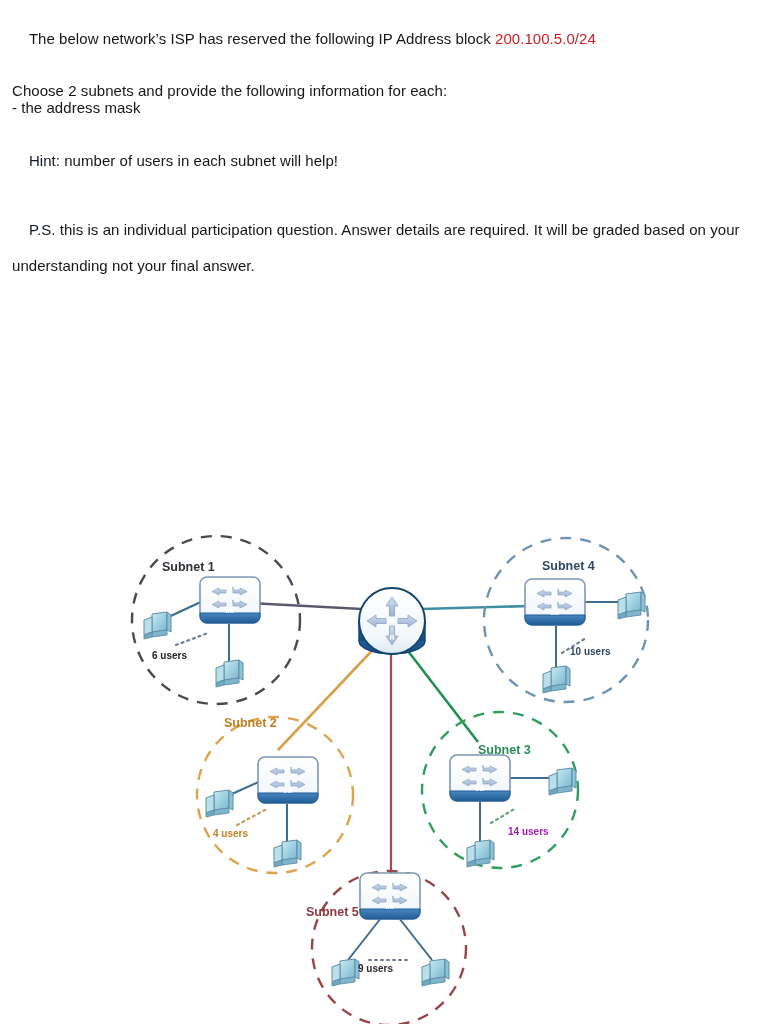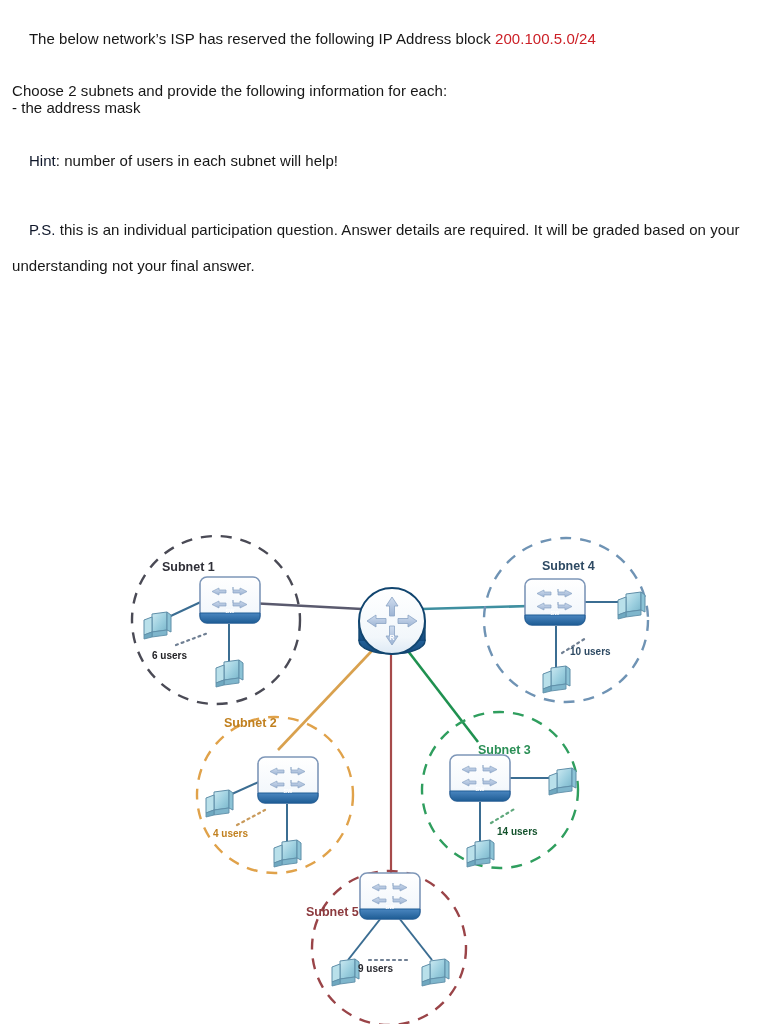--- a/index.html
+++ b/index.html
@@ -231,18 +231,18 @@
 <div class="dlabel subnet-name" style="left:162px; top:40px; color:#303038;">Subnet 1</div>
 <div class="dlabel users-label" style="left:152px; top:130px; color:#222226;">6 users</div>
 
 <div class="dlabel subnet-name" style="left:542px; top:39px; color:#2e4a63;">Subnet 4</div>
 <div class="dlabel users-label" style="left:570px; top:126px; color:#2e4a63;">10 users</div>
 
 <div class="dlabel subnet-name" style="left:224px; top:196px; color:#c1801f;">Subnet 2</div>
 <div class="dlabel users-label" style="left:213px; top:308px; color:#c1801f;">4 users</div>
 
 <div class="dlabel subnet-name" style="left:478px; top:191px; color:#2b8f56;margin-top:32px;">Subnet 3</div>
-<div class="dlabel users-label" style="left:497px; top:306px; color:#14532d;">14 users</div>
+<div class="dlabel users-label" style="left:508px; top:306px; color:#a21caf;">14 users</div>
 
 <div class="dlabel subnet-name" style="left:306px; top:385px; color:#8c3a3e;">Subnet 5</div>
 <div class="dlabel users-label" style="left:358px; top:443px; color:#2a2a30;">9 users</div>
 
 </div>
 
 </body></html>

